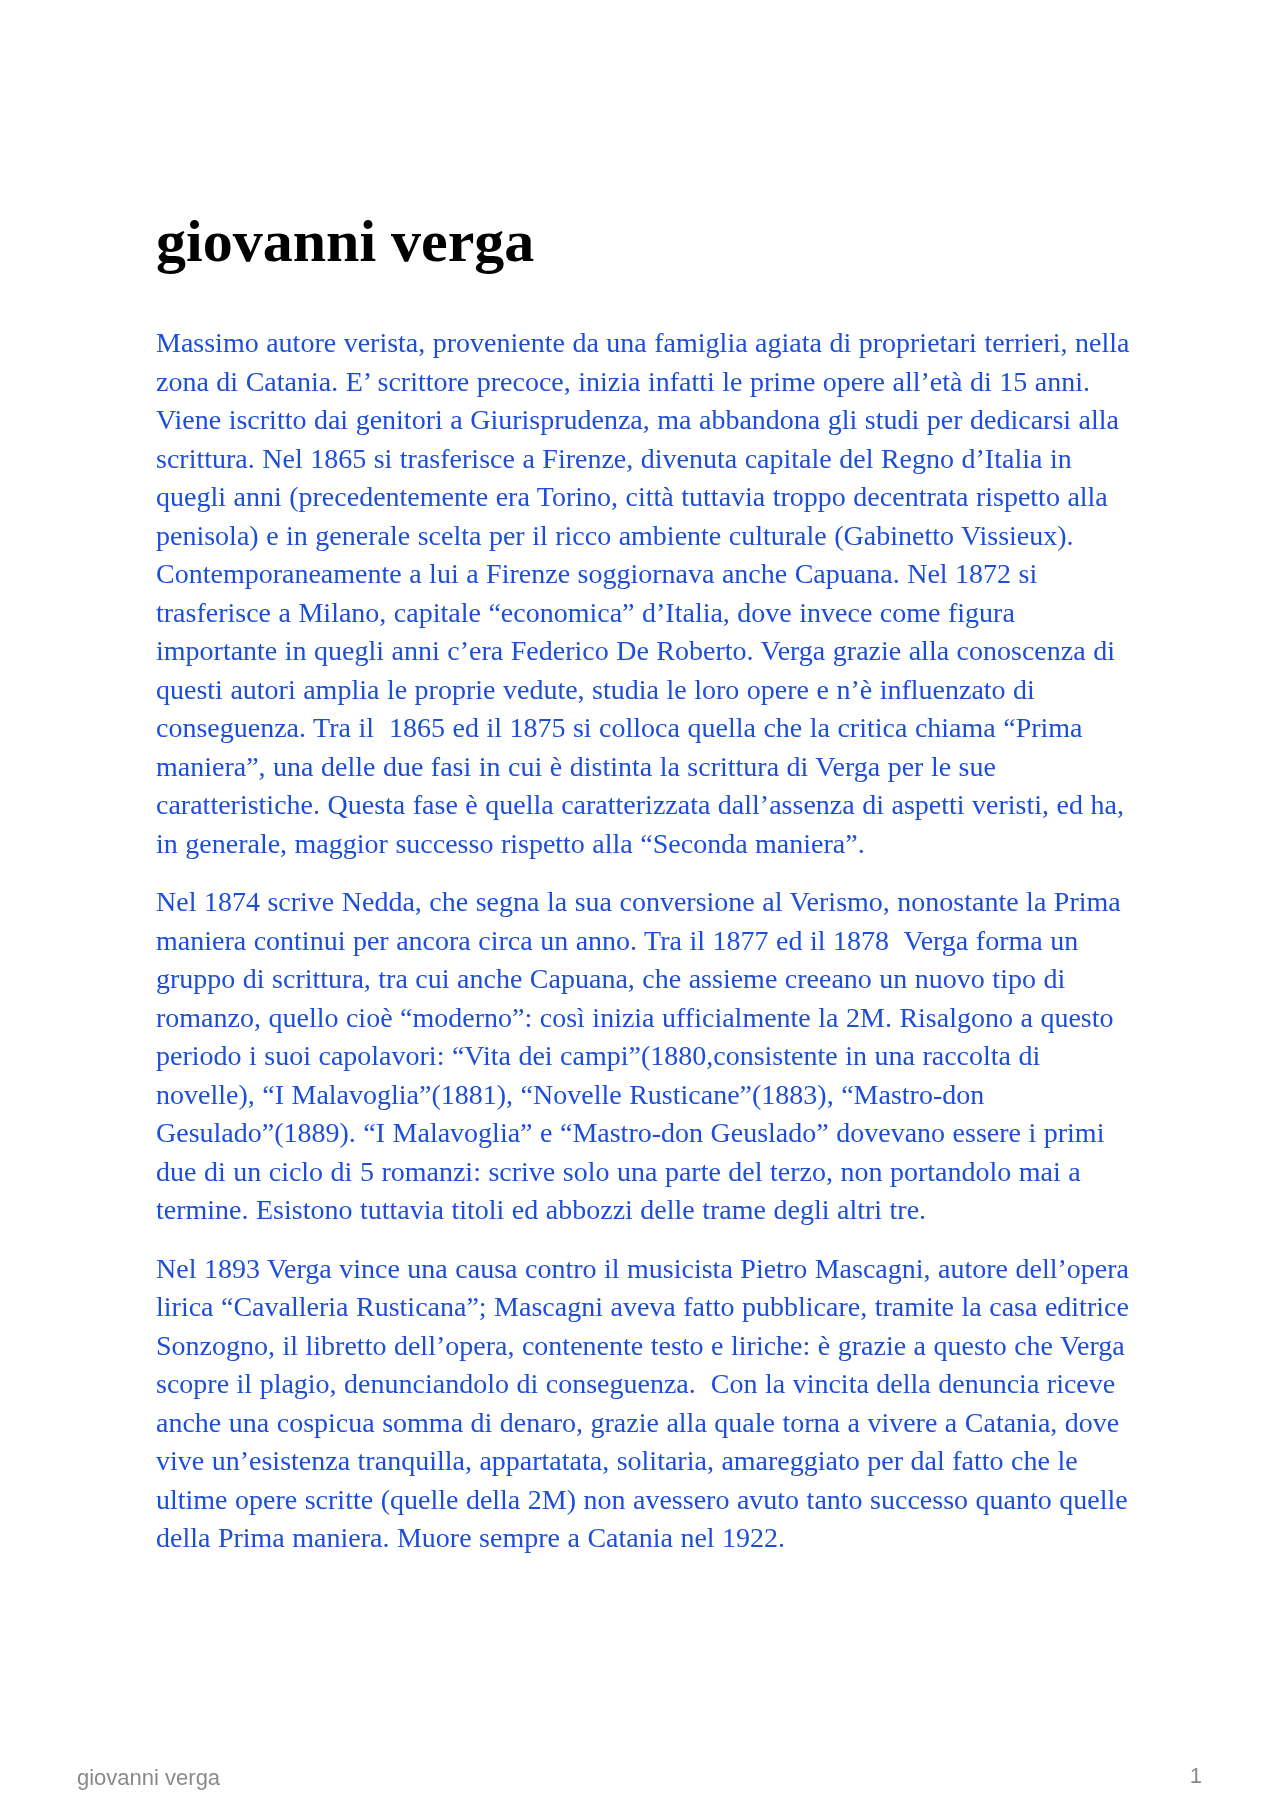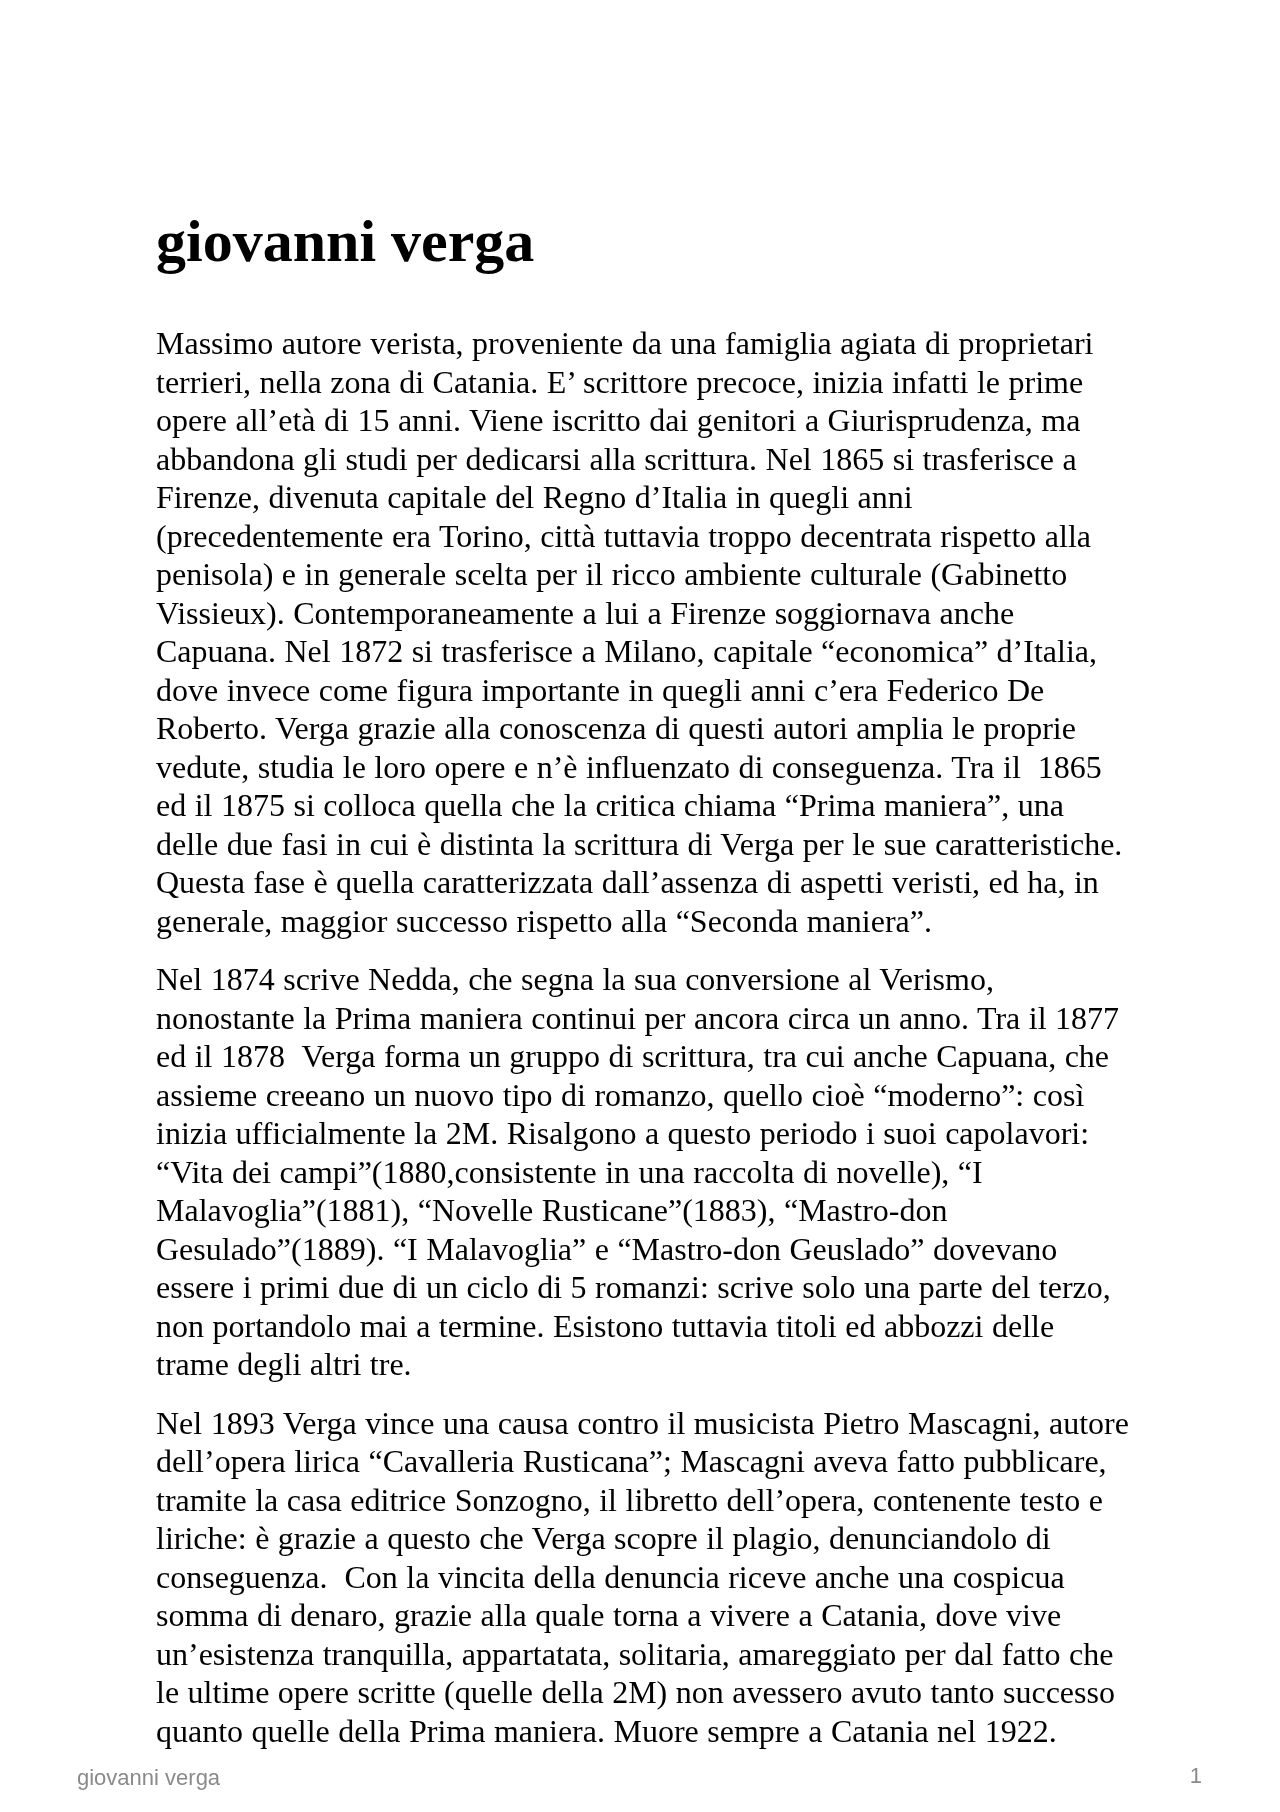--- a/index.html
+++ b/index.html
@@ -26,24 +26,24 @@
   .doc-title {
     margin: 158px 0 44px 0;
     font-size: 60px;
     line-height: 78px;
     font-weight: bold;
     color: #000000;
     white-space: pre-wrap;
   }
   .body-para {
     margin: 0 0 20px 0;
-    font-size: 32px;
+    font-size: 28px;
     line-height: 38.5px;
     text-align: left;
-    color: #000000;
+    color: #1d4ed8;
     white-space: pre-wrap;
     word-spacing: 0.5px;
   }
   .footer-left {
     position: absolute;
     left: 77px;
     top: 1721px;
     font-family: "Liberation Sans", sans-serif;
     font-size: 22px;
     line-height: 26px;

